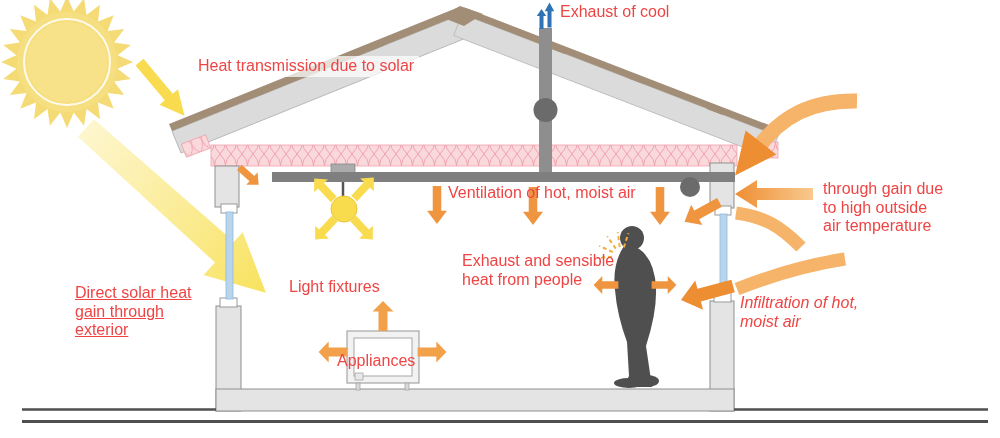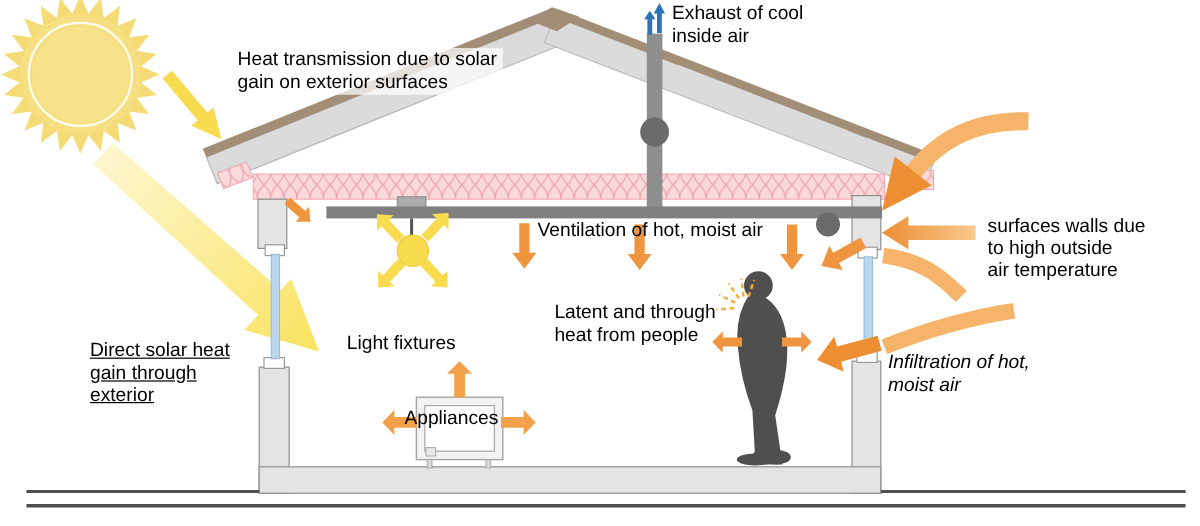--- a/index.html
+++ b/index.html
@@ -1,19 +1,19 @@
 <!DOCTYPE html>
 <html><head>
 <meta charset="utf-8">
 <style>
   html,body{margin:0;padding:0;background:#fff;}
   #stage{position:relative;width:1000px;height:438px;background:#fff;overflow:hidden;
          font-family:"Liberation Sans",sans-serif;}
   svg{position:absolute;left:0;top:0;}
-  .lbl{position:absolute;font:16px/18.5px "Liberation Sans",sans-serif;color:#000000;white-space:nowrap;}
+  .lbl{position:absolute;font:16px/18.5px "Liberation Sans",sans-serif;color:#ef4444;white-space:nowrap;}
   .lbl span{display:block;}
   .lbl.boxed{background:rgba(255,255,255,0.72);padding:1px 5px;}
 </style>
 </head>
 <body>
 
 <div id="stage">
 
 <svg width="1000" height="438" viewBox="0 0 1000 438">
   <defs>
@@ -167,55 +167,53 @@
   </g>
   <use href="#head" transform="translate(748,159) rotate(128) scale(1.5)" fill="#EE8E33"></use>
   <use href="#arrow" transform="translate(707,293) rotate(165) scale(1.35,1.45)" fill="#EE8E33"></use>
 
   <g fill="#2E74B5">
     <use href="#arrow" transform="translate(541.5,19) rotate(-90) scale(0.5,0.45)"></use>
     <use href="#arrow" transform="translate(549.5,15) rotate(-90) scale(0.62,0.45)"></use>
   </g>
 </svg>
 
-<div class="lbl boxed" style="left:193px;top:40px;">
+<div class="lbl boxed" style="left:193px;top:56px;text-align:center;">
   <span>Heat transmission due to solar</span>
-  <span>gain on exterior surfaces</span>
 </div>
 
 <div class="lbl" style="left:560px;top:3px;">
   <span>Exhaust of cool</span>
-  <span>inside air</span>
 </div>
 
 <div class="lbl" style="left:448px;top:184px;">
   <span>Ventilation of hot, moist air</span>
 </div>
 
 <div class="lbl" style="left:289px;top:230px;margin-top:48px;">
   <span>Light fixtures</span>
 </div>
 
 <div class="lbl" style="left:462px;top:252px;">
-  <span>Latent and through</span>
+  <span>Exhaust and sensible</span>
   <span>heat from people</span>
 </div>
 
-<div class="lbl" style="left:337px;top:340px;">
+<div class="lbl" style="left:337px;top:352px;">
   <span>Appliances</span>
 </div>
 
 <div class="lbl" style="left:75px;top:284px;text-decoration:underline;">
   <span>Direct solar heat</span>
   <span>gain through</span>
   <span>exterior</span>
 </div>
 
 <div class="lbl" style="left:823px;top:180px;">
-  <span>surfaces walls due</span>
+  <span>through gain due</span>
   <span>to high outside</span>
   <span>air temperature</span>
 </div>
 
 <div class="lbl" style="left:740px;top:294px;font-style:italic;">
   <span>Infiltration of hot,</span>
   <span>moist air</span>
 </div>
 
 </div>

